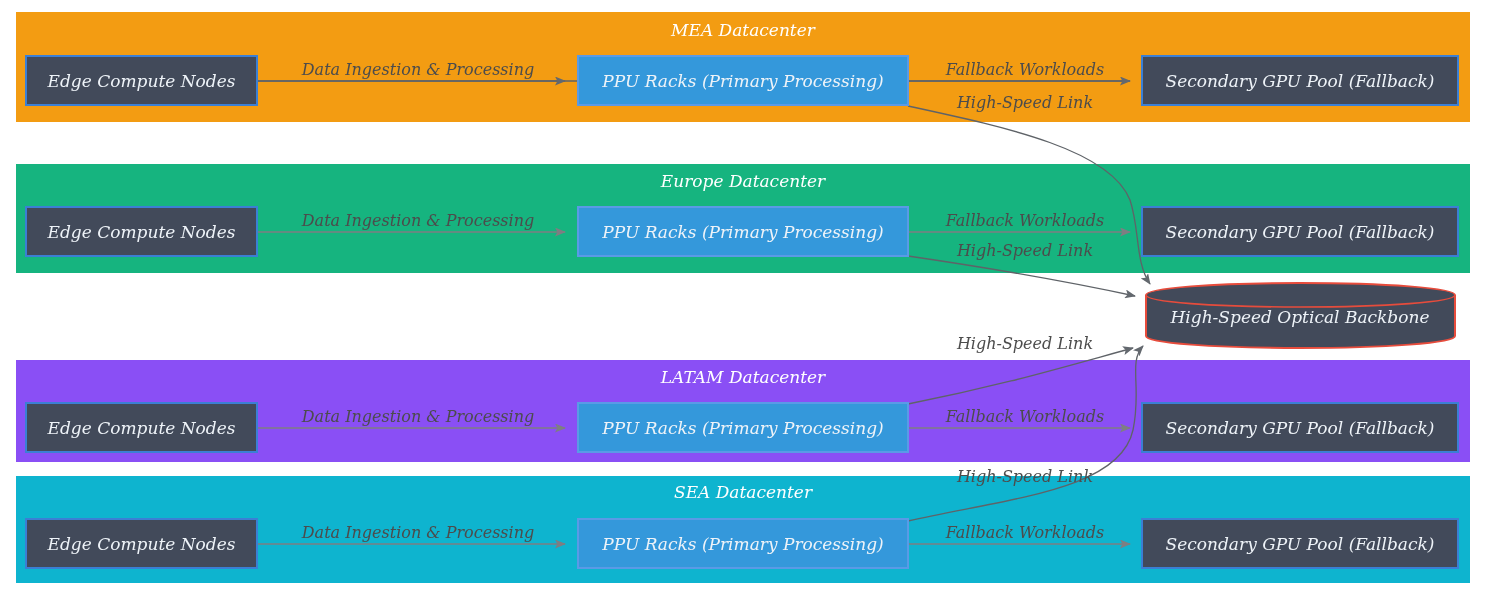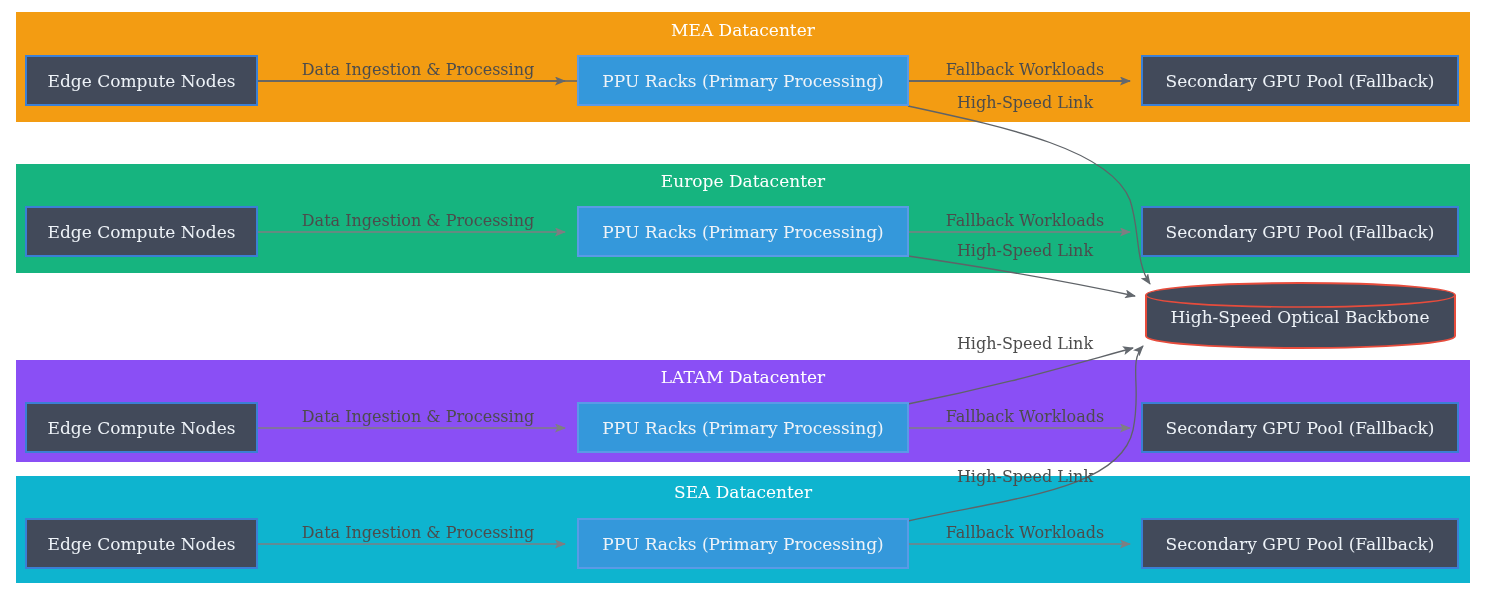--- a/index.html
+++ b/index.html
@@ -1,18 +1,18 @@
 <!DOCTYPE html>
 <html><head>
 <meta charset="utf-8">
 <style>
   html,body{margin:0;padding:0;background:#ffffff;}
   body{width:1485px;height:595px;overflow:hidden;
        font-family:"DejaVu Serif","Liberation Serif",serif;}
-  #stage{position:relative;width:1485px;height:595px;}
+  #stage{position:relative;width:1485px;height:595px;font-style:italic;}
   svg#diagram{position:absolute;left:0;top:0;width:1485px;height:595px;display:block;}
   .cluster-title{font-family:"DejaVu Serif","Liberation Serif",serif;font-size:17px;fill:#ffffff;text-anchor:middle;dominant-baseline:middle;}
   .node-label{font-family:"DejaVu Serif","Liberation Serif",serif;font-size:17px;fill:#eef3f8;text-anchor:middle;dominant-baseline:middle;}
   .edge-label{font-family:"DejaVu Serif","Liberation Serif",serif;font-size:16px;fill:#4c4c4c;text-anchor:middle;dominant-baseline:middle;}
   .edge-path{fill:none;stroke:#5f6368;stroke-width:1.3;}
   .edge-path-faint{fill:none;stroke:#7e7e82;stroke-width:1.3;}
   .node-rect{stroke-width:2;}
 </style>
 </head>
 <body>

